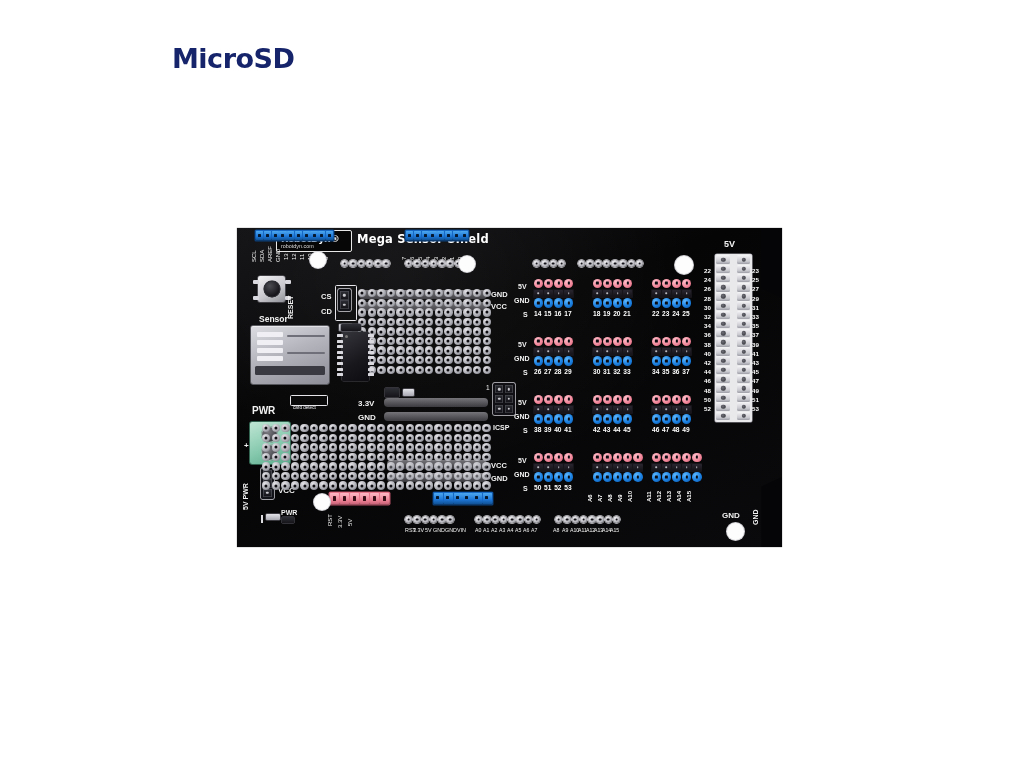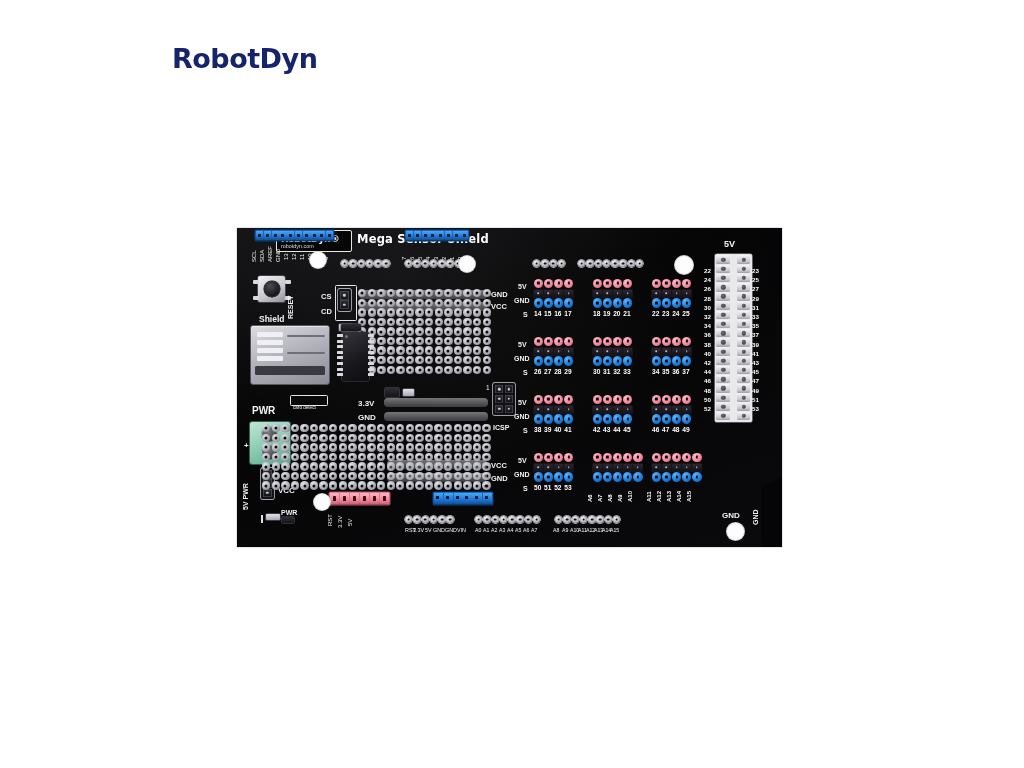--- a/index.html
+++ b/index.html
@@ -372,21 +372,21 @@
   .silkline { position:absolute; background:#dcdce1; }
 
   .tinylabel {
     position:absolute; font-size:4.6px; color:#efeff2; white-space:nowrap;
     font-family:"Liberation Sans", sans-serif;
   }
 </style>
 </head>
 <body>
 
-<div id="brand-logo">RobotDyn</div>
+<div id="brand-logo">MicroSD</div>
 
 <div id="pcb-board">
   <div id="pcb-body"></div>
   <div id="pcb-sheen"></div>
 
   <div id="logo-badge">
     <div class="bn">RobotDyn®</div>
     <div class="bu">robotdyn.com</div>
   </div>
   <div id="shield-title">Mega Sensor Shield</div>
@@ -454,21 +454,21 @@
     <span class="pad"></span>
   </div>
 
   <div id="reset-btn"></div>
   <div class="btn-tab" style="left:16px; top:52px;"></div>
   <div class="btn-tab" style="left:16px; top:68px;"></div>
   <div class="btn-tab" style="left:48px; top:52px;"></div>
   <div class="btn-tab" style="left:48px; top:68px;"></div>
   <div class="lbl vert" style="left:57px; top:84px; font-size:7px; font-weight:bold;">RESET</div>
 
-  <div class="lbl" style="left:22px; top:87px; font-size:8.5px; font-weight:bold;">Shield</div>
+  <div class="lbl" style="left:22px; top:87px; font-size:8.5px; font-weight:bold;">Sensor</div>
   <div id="microsd">
     <div class="ribs">
         <i></i>
         <i></i>
         <i></i>
         <i></i>
       </div>
     <div class="seam"></div>
     <div class="seam2"></div>
     <div class="slot"></div>

